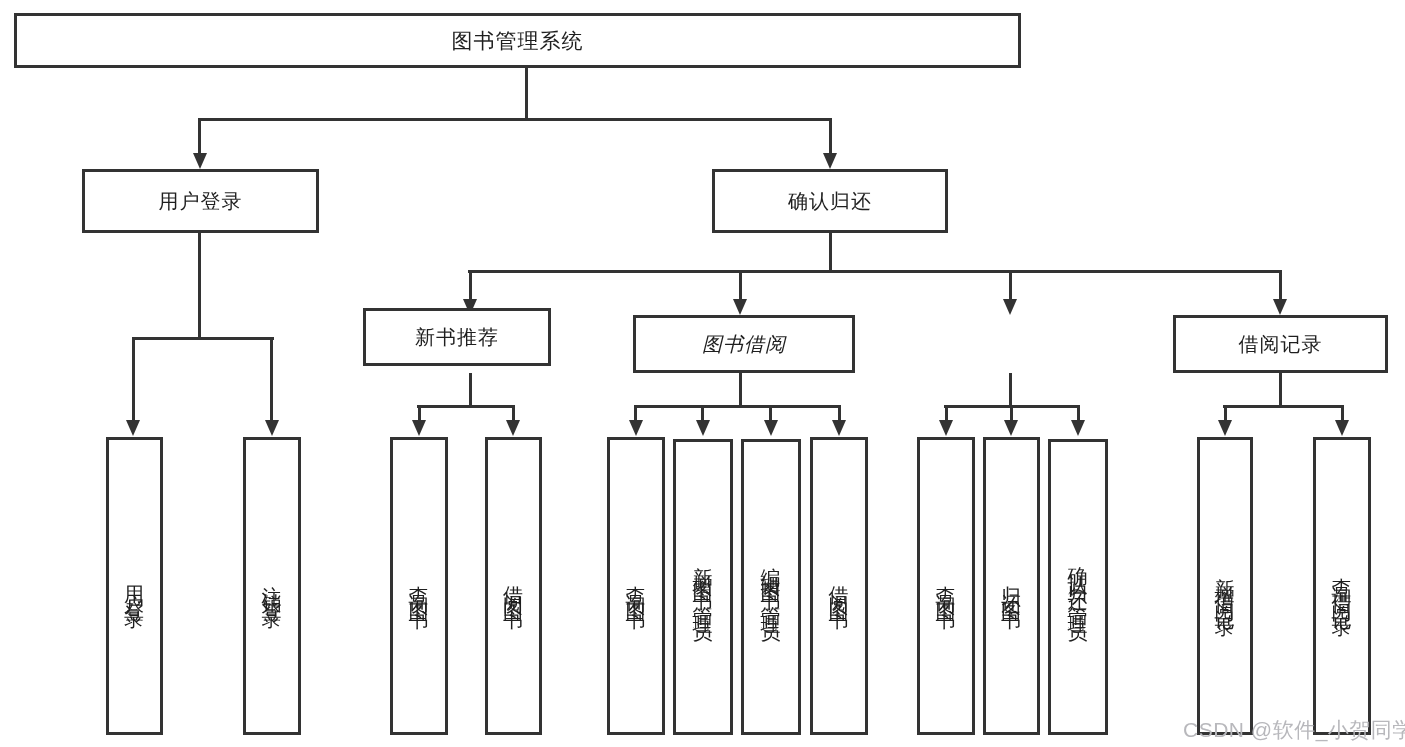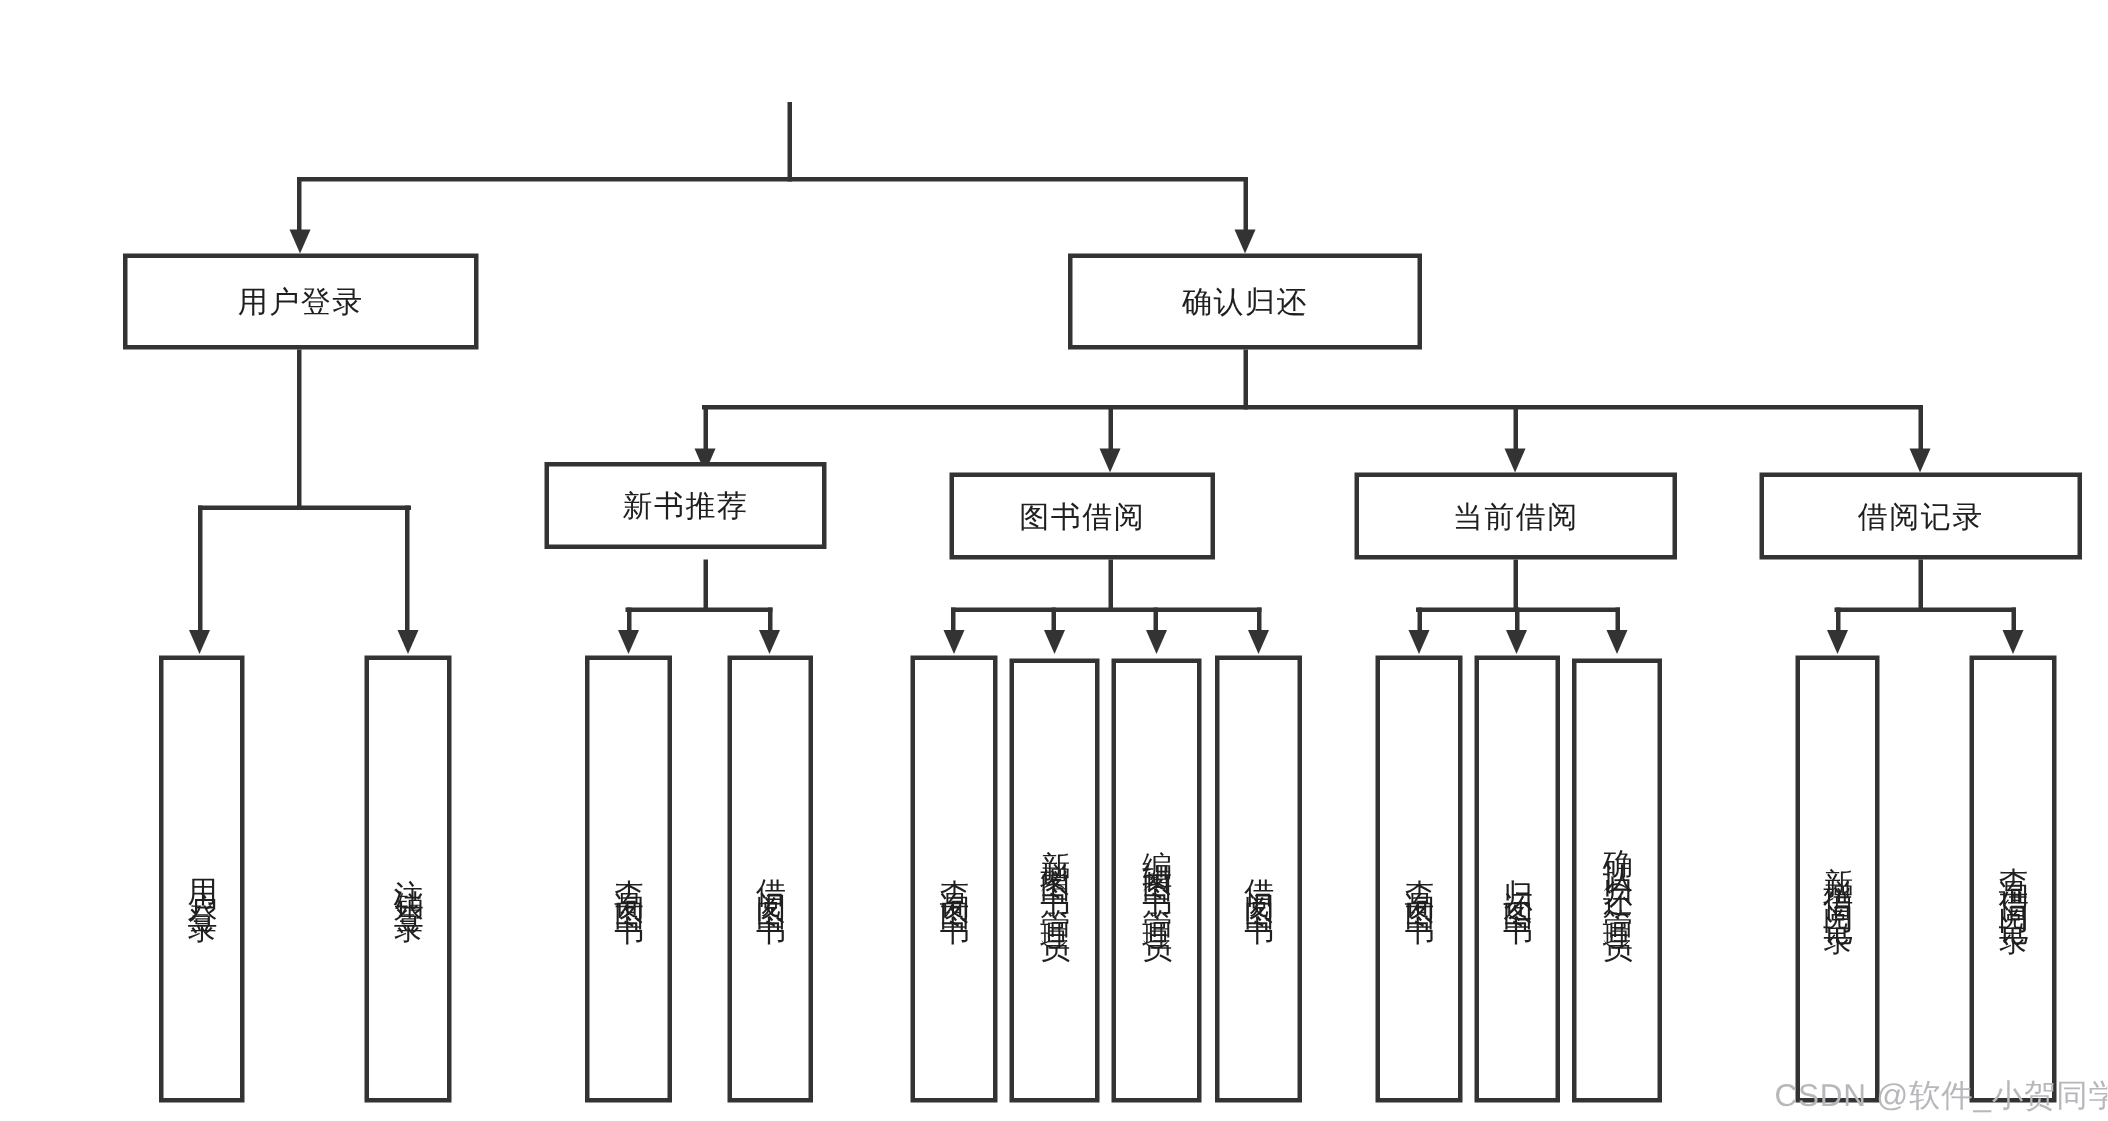--- a/index.html
+++ b/index.html
@@ -34,20 +34,21 @@
   .watermark{
     position:absolute;left:1183px;top:716px;
     font-size:21px;color:var(--watermark);white-space:nowrap;letter-spacing:0.5px;
   }
 </style>
 </head>
 <body>
 
 <div id="stage">
 
+  <div class="box hbox root-box" style="left:14px;top:13px;width:1007px;height:55px;">图书管理系统</div>
 
   <div class="line" style="left:525px;top:68px;width:3px;height:53px;"></div>
   <div class="line" style="left:198px;top:118px;width:634px;height:3px;"></div>
   <div class="line" style="left:198px;top:118px;width:3px;height:37px;"></div>
   <div class="arrow" style="left:193px;top:153px;"></div>
   <div class="line" style="left:829px;top:118px;width:3px;height:37px;"></div>
   <div class="arrow" style="left:823px;top:153px;"></div>
 
   <div class="box hbox" style="left:82px;top:169px;width:237px;height:64px;">用户登录</div>
   <div class="box hbox" style="left:712px;top:169px;width:236px;height:64px;">确认归还</div>
@@ -64,22 +65,21 @@
   <div class="line" style="left:469px;top:270px;width:3px;height:30px;"></div>
   <div class="arrow" style="left:463px;top:299px;"></div>
   <div class="line" style="left:739px;top:270px;width:3px;height:30px;"></div>
   <div class="arrow" style="left:733px;top:299px;"></div>
   <div class="line" style="left:1009px;top:270px;width:3px;height:30px;"></div>
   <div class="arrow" style="left:1003px;top:299px;"></div>
   <div class="line" style="left:1279px;top:270px;width:3px;height:30px;"></div>
   <div class="arrow" style="left:1273px;top:299px;"></div>
 
   <div class="box hbox" style="left:363px;top:308px;width:188px;height:58px;">新书推荐</div>
-  <div class="box hbox" style="left:633px;top:315px;width:177px;height:58px;">图书借阅</div>
-  <div class="box hbox" style="left:903px;top:315px;width:215px;height:58px;">当前借阅</div>
+  <div class="box hbox" style="left:633px;top:315px;width:222px;height:58px;font-style:italic;">图书借阅</div>
   <div class="box hbox" style="left:1173px;top:315px;width:215px;height:58px;">借阅记录</div>
 
   <div class="line" style="left:469px;top:373px;width:3px;height:35px;"></div>
   <div class="line" style="left:739px;top:373px;width:3px;height:35px;"></div>
   <div class="line" style="left:1009px;top:373px;width:3px;height:35px;"></div>
   <div class="line" style="left:1279px;top:373px;width:3px;height:35px;"></div>
 
   <div class="line" style="left:417px;top:405px;width:98px;height:3px;"></div>
   <div class="line" style="left:418px;top:405px;width:3px;height:16px;"></div>
   <div class="arrow" style="left:412px;top:420px;"></div>

